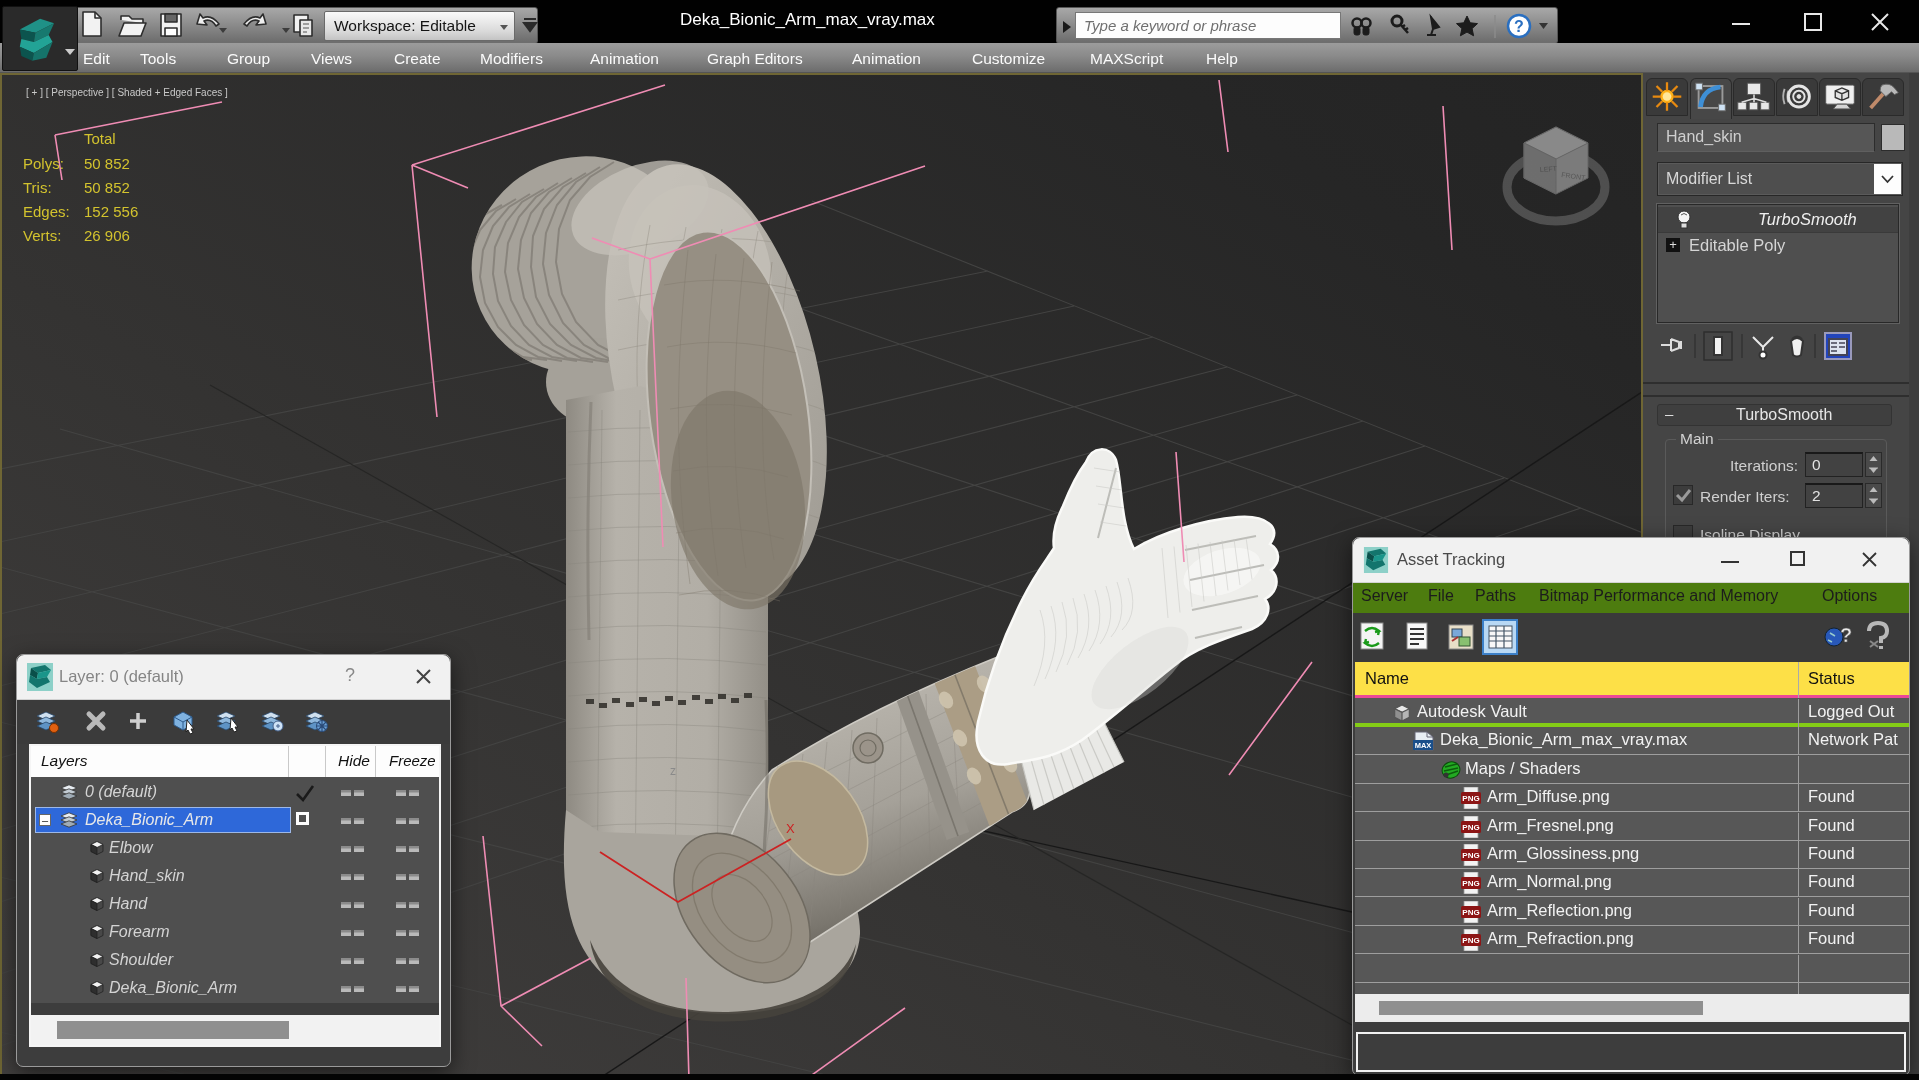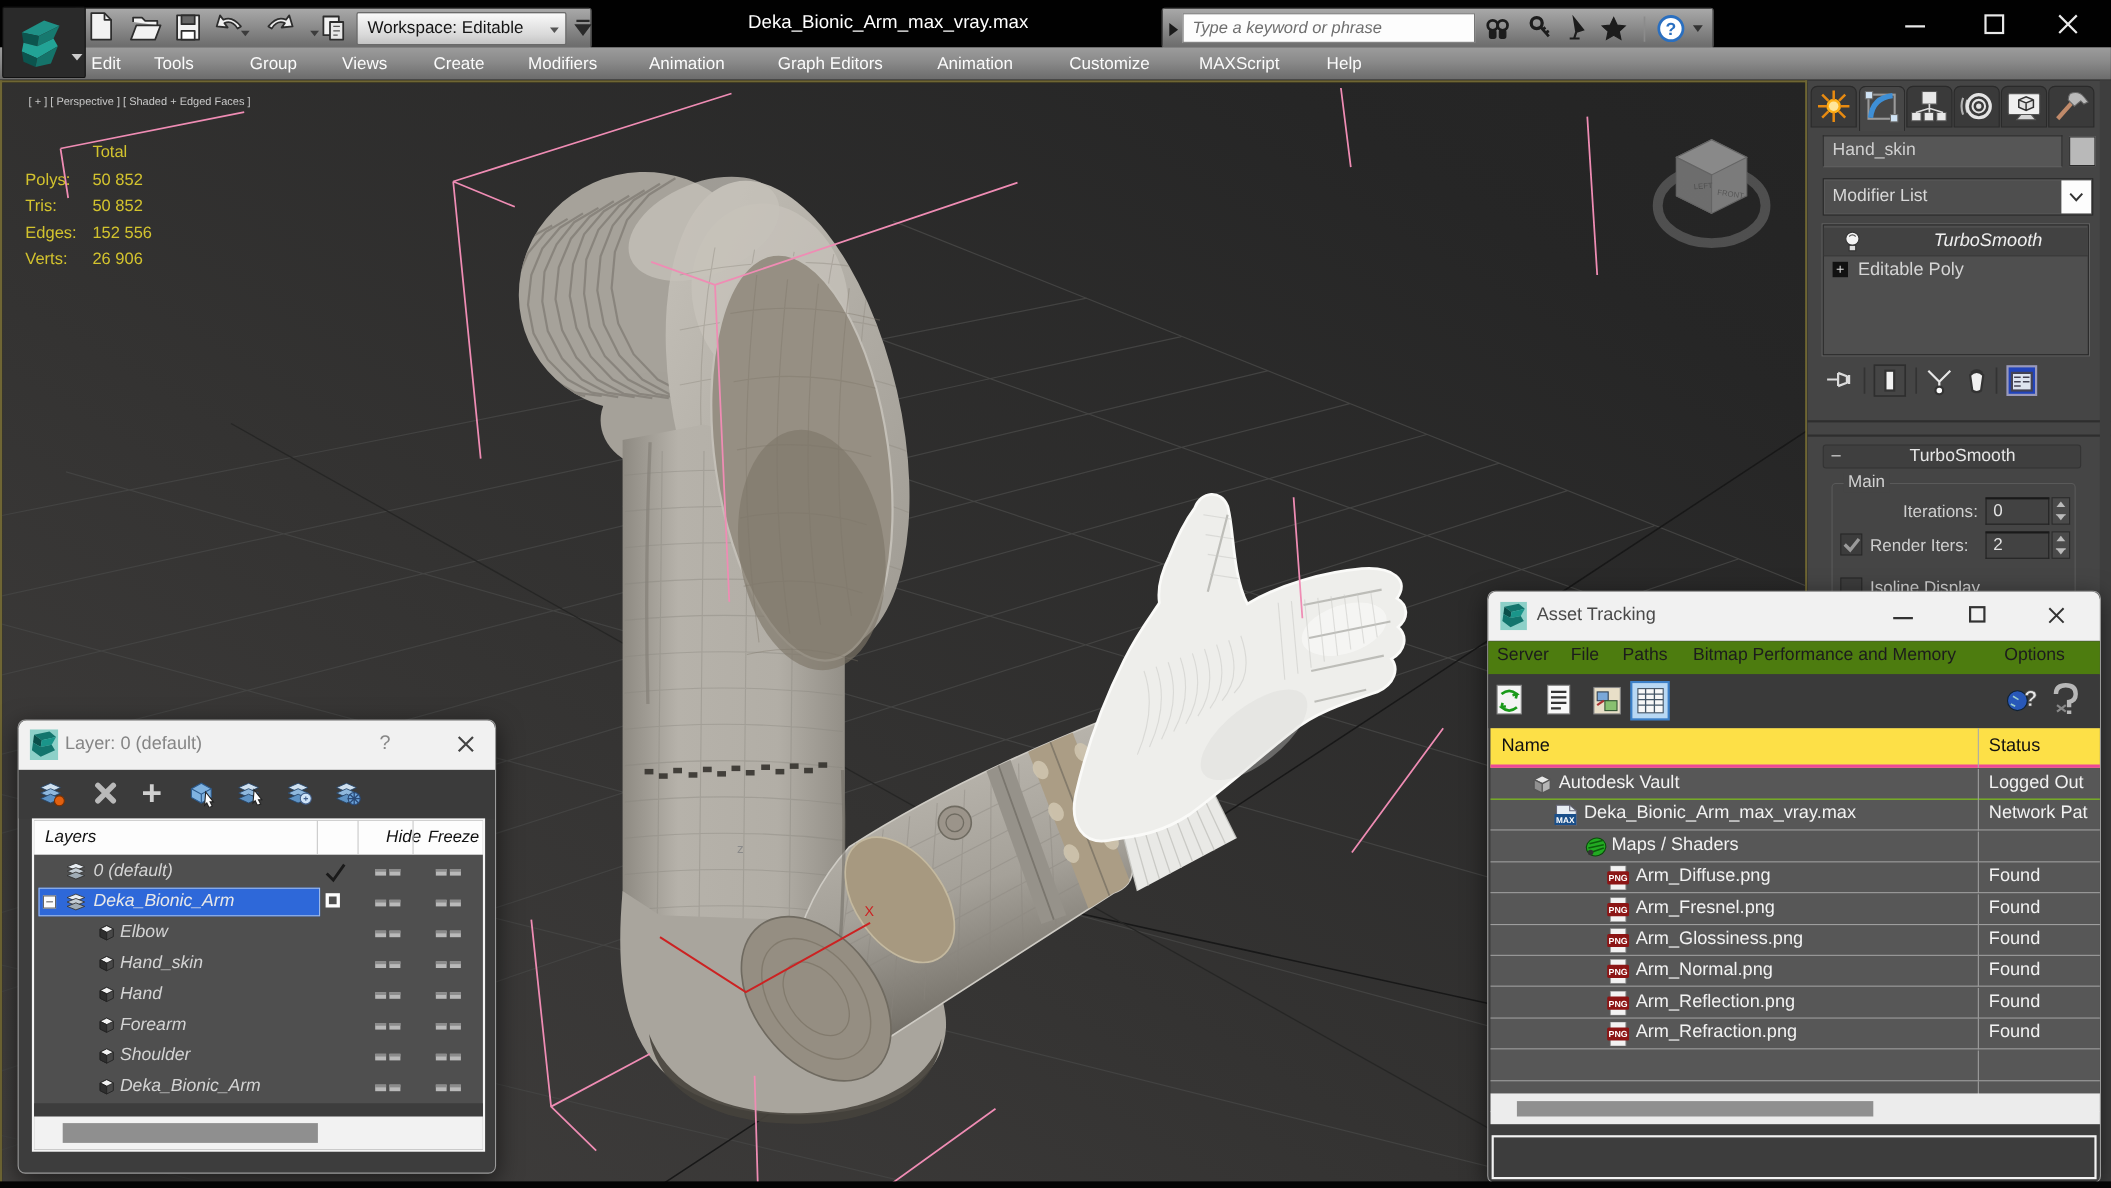--- a/index.html
+++ b/index.html
@@ -421,21 +421,21 @@
           <path d="M0 11 l9 -4 l9 4 l-9 4 z" fill="#8fb8dd"></path>
           <path d="M0 16 l9 -4 l9 4 l-9 4 z" fill="#5e93c5"></path>
         </g>
         <circle cx="16" cy="16" r="5.5" fill="#6ca2d8" stroke="#2a4a77"></circle>
         <path d="M16 10 v12 M10 16 h12 M12 12 l8 8 M20 12 l-8 8" stroke="#2a4a77" stroke-width="1.2"></path>
       </g>
     </svg>
     <div class="wfrm" style="left:12px;top:89px;width:412px;height:303px;background:#4f4f4f;border:2px solid #f5f5f5;font-style:italic;">
       <div style="position:absolute;left:0;top:0;width:100%;height:31px;background:#fdfdfd;">
         <span style="position:absolute;left:10px;top:6px;font-size:15.5px;color:#111;">Layers</span>
-        <span style="position:absolute;left:320px;top:6px;font-size:15.5px;color:#111;">Hide</span>
+        <span style="position:absolute;left:307px;top:6px;font-size:15.5px;color:#111;">Hide</span>
         <span style="position:absolute;left:358px;top:6px;font-size:15px;color:#111;">Freeze</span>
         <div style="position:absolute;left:257px;top:0;width:1px;height:31px;background:#c9c9c9;"></div>
         <div style="position:absolute;left:294px;top:0;width:1px;height:31px;background:#c9c9c9;"></div>
         <div style="position:absolute;left:344px;top:0;width:1px;height:31px;background:#c9c9c9;"></div>
       </div>
       <div style="position:absolute;left:0;top:33px;width:100%;height:28px;">
         <svg style="position:absolute;left:28px;top:4px" width="20" height="18" viewBox="0 0 20 18">
           <g stroke="#333" stroke-width="0.8">
             <path d="M2 5 l8 -3.2 l8 3.2 l-8 3.2 z" fill="#e8edf2"></path>
             <path d="M2 9 l8 -3.2 l8 3.2 l-8 3.2 z" fill="#c3ccd4"></path>
@@ -672,21 +672,21 @@
           </g>
 </g>
       </svg>
     </div>
     <div style="position:absolute;left:2px;top:124px;width:554px;height:332px;background:#575757;">
       <div style="position:absolute;left:0;top:0;width:100%;height:36px;background:#fde047;border-bottom:3px solid #ec4899;">
         <span style="position:absolute;left:10px;top:7px;font-size:16.5px;color:#111;">Name</span>
         <span style="position:absolute;left:453px;top:7px;font-size:16.5px;color:#111;">Status</span>
         <div style="position:absolute;left:443px;top:0;width:1px;height:36px;background:#aaa;"></div>
       </div>
-      <div style="position:absolute;left:0;top:37px;width:100%;height:28.4px;border-bottom:1px solid #84cc16;">
+      <div style="position:absolute;left:0;top:37px;width:100%;height:28.4px;border-bottom:4px solid #84cc16;">
         <svg style="position:absolute;left:36px;top:3px" width="22" height="22" viewBox="0 0 18 18">
           <path d="M3 5.5 L9 2.5 L15 5.5 L15 12.5 L9 15.5 L3 12.5 Z" fill="#b5b5b5" stroke="#555"></path>
           <path d="M3 5.5 L9 8.5 L15 5.5 L9 2.5 Z" fill="#e8e8e8" stroke="#555"></path>
           <path d="M3 5.5 L9 8.5 L9 15.5 L3 12.5 Z" fill="#909090" stroke="#555"></path>
         </svg>
         <span style="position:absolute;left:62px;top:3px;font-size:16.5px;color:#f2f2f2;">Autodesk Vault</span>
         <span style="position:absolute;left:453px;top:3px;font-size:16.5px;color:#f2f2f2;">Logged Out</span>
         <div style="position:absolute;left:443px;top:0;width:1px;height:28px;background:#9e9e9e;"></div>
       </div>
       <div style="position:absolute;left:0;top:65px;width:100%;height:28.4px;border-bottom:1px solid #9e9e9e;">

